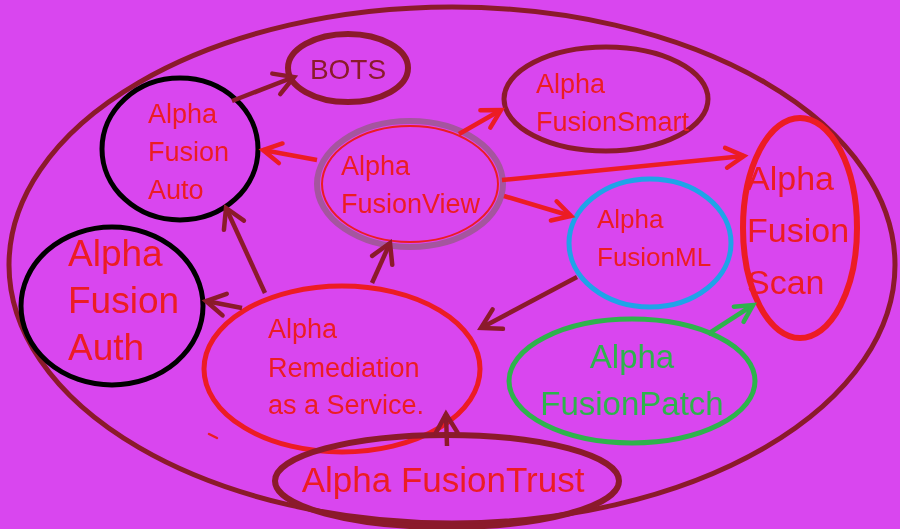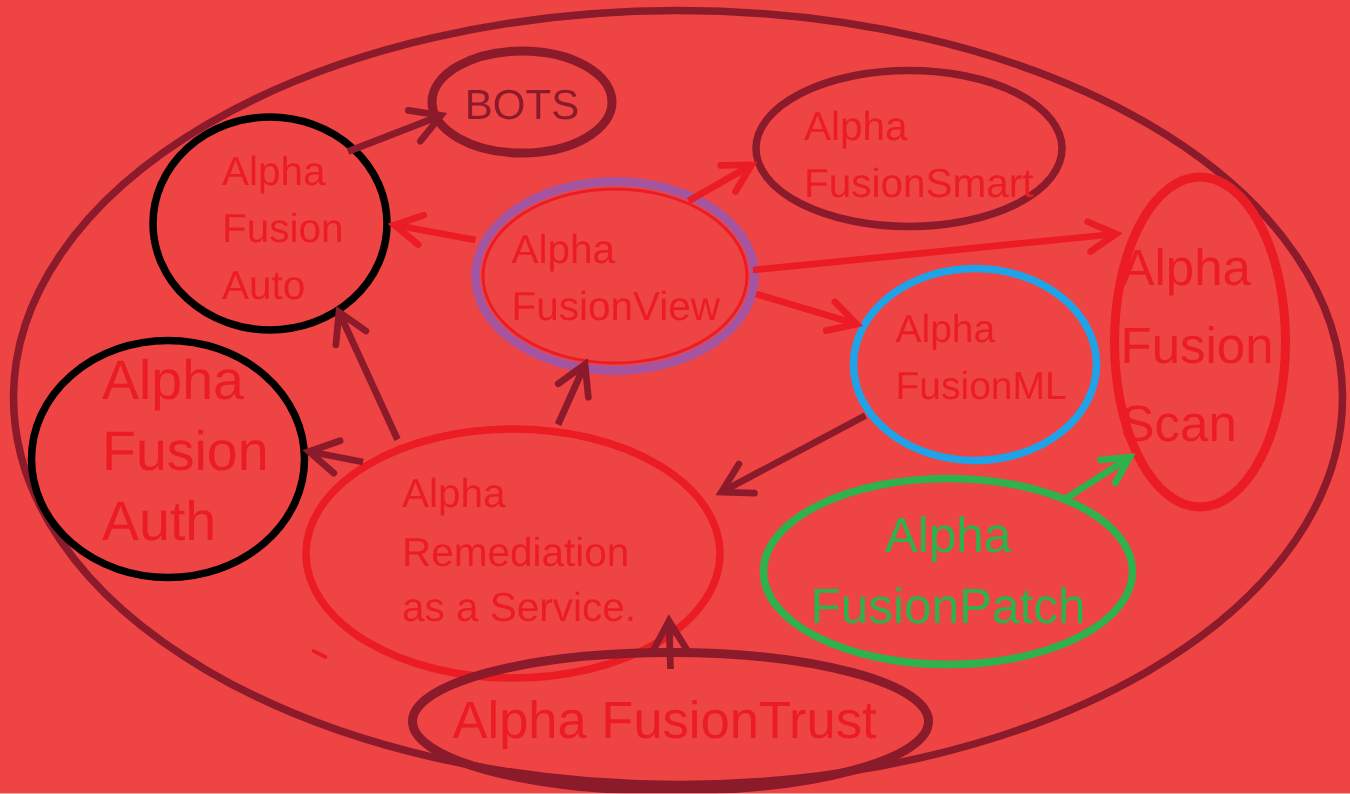--- a/index.html
+++ b/index.html
@@ -1,19 +1,19 @@
 <!DOCTYPE html>
 <html><head>
 <meta charset="utf-8">
 <style>
   html, body { margin: 0; padding: 0; background: #ffffff; }
   .stage {
     position: relative;
     width: 900px; height: 529px;
-    background: #ef4444;
+    background: #d946ef;
     overflow: hidden;
     text-align: right;
   }
   svg { display: block; }
   text {
     font-family: "Liberation Sans", sans-serif;
     font-weight: 400;
   }
   .fs26 { font-size: 26px; }
   .fs27 { font-size: 27px; }

